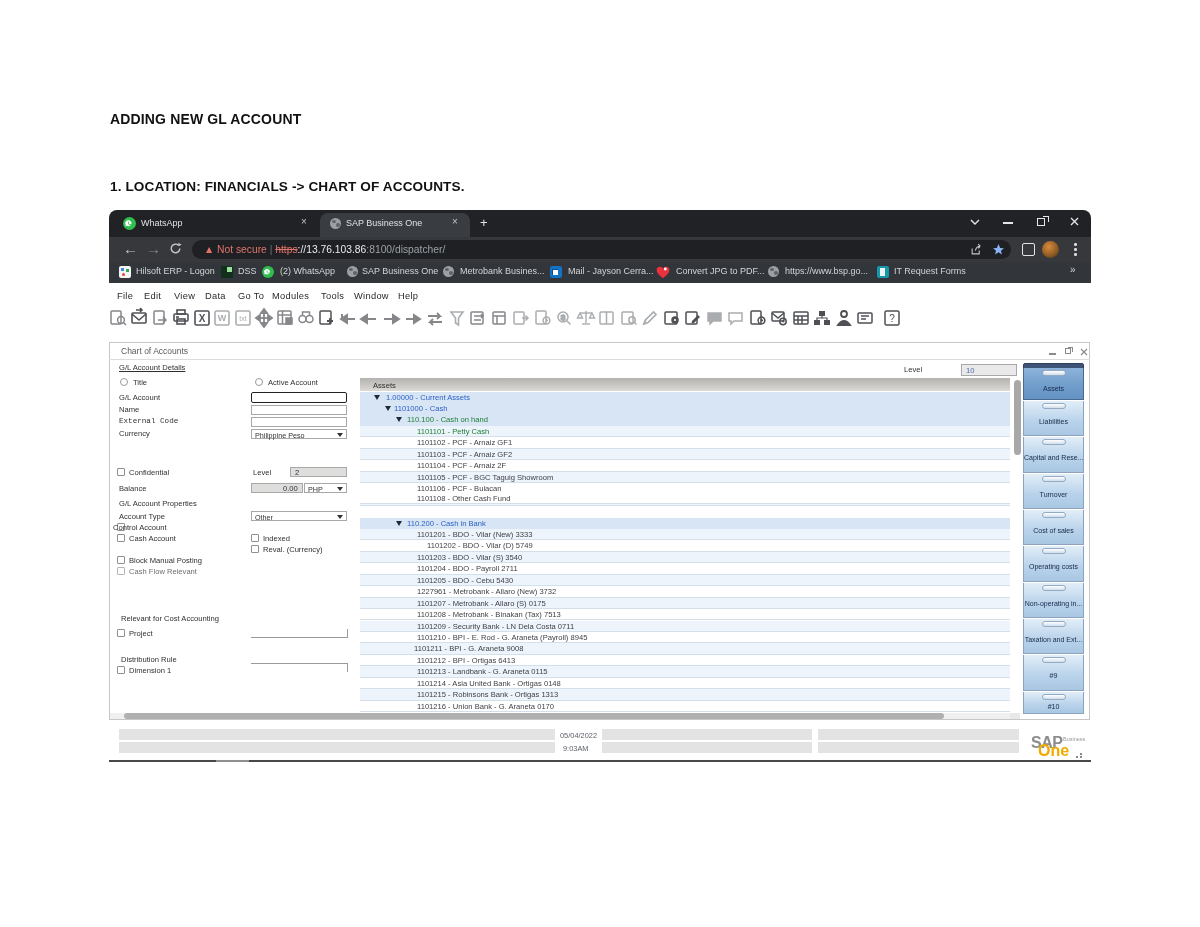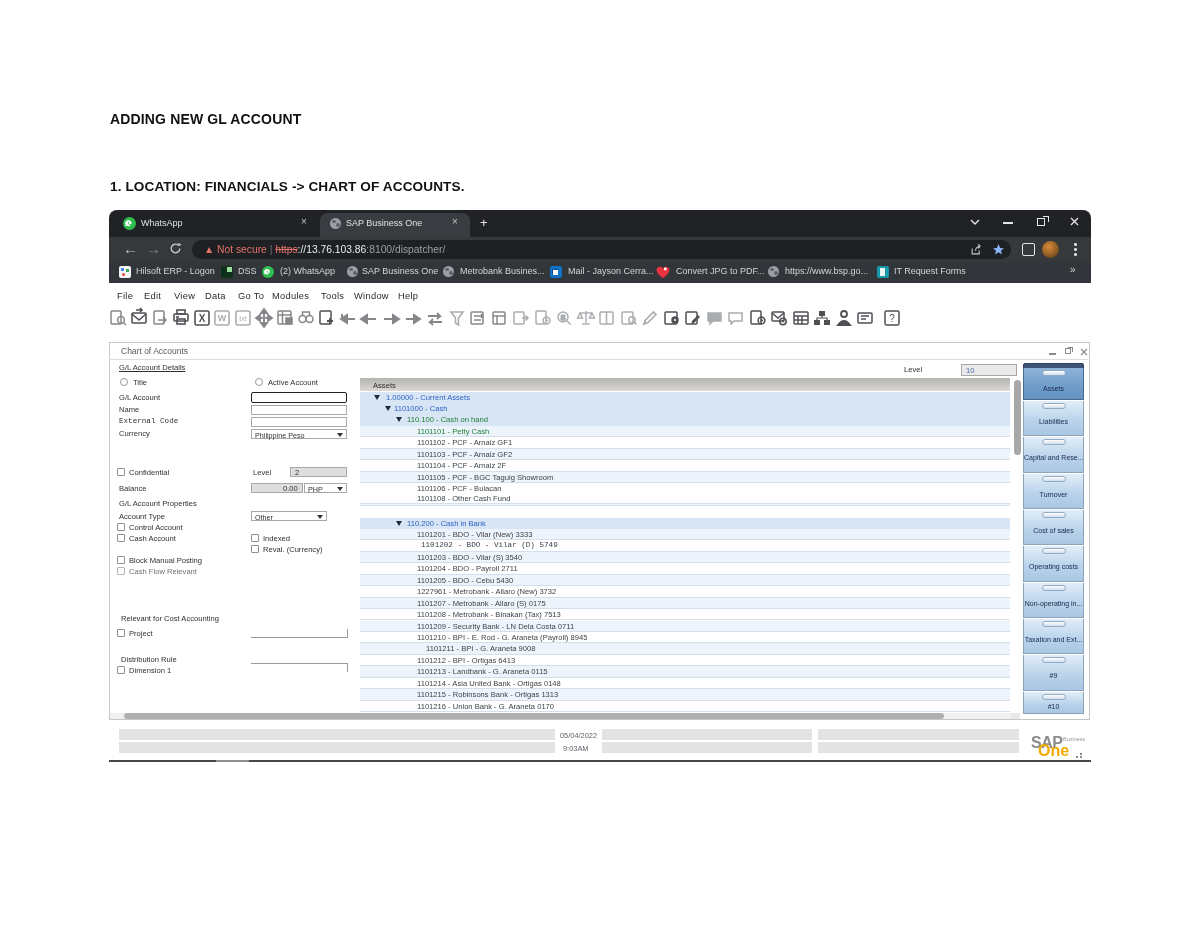--- a/index.html
+++ b/index.html
@@ -387,27 +387,27 @@
 <div class="abs lbl" style="left:119px;top:484px;">Balance</div>
 <div class="field gray" style="left:251px;top:483px;width:52px;"></div>
 <div class="abs lbl" style="left:283px;top:484px;">0.00</div>
 <div class="dd" style="left:304px;top:483px;width:43px;">
     <div class="ddtxt">PHP</div>
     <div class="ddar"></div>
   </div>
 
 <div class="abs lbl" style="left:119px;top:499px;">G/L Account Properties</div>
 <div class="abs lbl" style="left:119px;top:512px;">Account Type</div>
-<div class="dd" style="left:251px;top:511px;width:76px;">
+<div class="dd" style="left:251px;top:511px;width:96px;">
     <div class="ddtxt">Other</div>
     <div class="ddar"></div>
   </div>
 
 <div class="cb" style="left:117px;top:523px;"></div>
-<div class="abs lbl" style="left:129px;top:523px;">Control Account</div>
+<div class="abs lbl" style="left:113px;top:523px;">Control Account</div>
 <div class="cb" style="left:117px;top:534px;"></div>
 <div class="abs lbl" style="left:129px;top:534px;">Cash Account</div>
 <div class="cb" style="left:251px;top:534px;"></div>
 <div class="abs lbl" style="left:263px;top:534px;">Indexed</div>
 <div class="cb" style="left:251px;top:545px;"></div>
 <div class="abs lbl" style="left:263px;top:545px;">Reval. (Currency)</div>
 <div class="cb" style="left:117px;top:556px;"></div>
 <div class="abs lbl" style="left:129px;top:556px;">Block Manual Posting</div>
 <div class="cb" style="left:117px;top:567px;border-color:#b5b5b5;"></div>
 <div class="abs lbl" style="left:129px;top:567px;color:#6e6e6e;">Cash Flow Relevant</div>
@@ -465,21 +465,21 @@
     <div class="ttxt cdark" style="left:57px;">1101108 - Other Cash Fund</div>
   </div>
 <div class="trow tblue" style="top:517.5px;">
     <div class="ar" style="left:36px;"></div>
     <div class="ttxt cblue" style="left:47px;">110.200 - Cash in Bank</div>
   </div>
 <div class="trow alt1" style="top:528.9px;">
     <div class="ttxt cdark" style="left:57px;">1101201 - BDO - Vilar (New) 3333</div>
   </div>
 <div class="trow alt0" style="top:540.4px;">
-    <div class="ttxt cdark" style="left:61px;font-family:Liberation Mono, monospace;">1101202 - BDO - Vilar (D) 5749</div>
+    <div class="ttxt cdark" style="left:67px;">1101202 - BDO - Vilar (D) 5749</div>
   </div>
 <div class="trow alt1" style="top:551.8px;">
     <div class="ttxt cdark" style="left:57px;">1101203 - BDO - Vilar (S) 3540</div>
   </div>
 <div class="trow alt0" style="top:563.2px;">
     <div class="ttxt cdark" style="left:57px;">1101204 - BDO - Payroll 2711</div>
   </div>
 <div class="trow alt1" style="top:574.7px;">
     <div class="ttxt cdark" style="left:57px;">1101205 - BDO - Cebu 5430</div>
   </div>
@@ -492,21 +492,21 @@
 <div class="trow alt0" style="top:609.0px;">
     <div class="ttxt cdark" style="left:57px;">1101208 - Metrobank - Binakan (Tax) 7513</div>
   </div>
 <div class="trow alt1" style="top:620.5px;">
     <div class="ttxt cdark" style="left:57px;">1101209 - Security Bank - LN Dela Costa 0711</div>
   </div>
 <div class="trow alt0" style="top:632.0px;">
     <div class="ttxt cdark" style="left:57px;">1101210 - BPI - E. Rod - G. Araneta (Payroll) 8945</div>
   </div>
 <div class="trow alt1" style="top:643.4px;">
-    <div class="ttxt cdark" style="left:66px;">1101211 - BPI - G. Araneta 9008</div>
+    <div class="ttxt cdark" style="left:54px;">1101211 - BPI - G. Araneta 9008</div>
   </div>
 <div class="trow alt0" style="top:654.8px;">
     <div class="ttxt cdark" style="left:57px;">1101212 - BPI - Ortigas 6413</div>
   </div>
 <div class="trow alt1" style="top:666.3px;">
     <div class="ttxt cdark" style="left:57px;">1101213 - Landbank - G. Araneta 0115</div>
   </div>
 <div class="trow alt0" style="top:677.8px;">
     <div class="ttxt cdark" style="left:57px;text-align:center;">1101214 - Asia United Bank - Ortigas 0148</div>
   </div>

